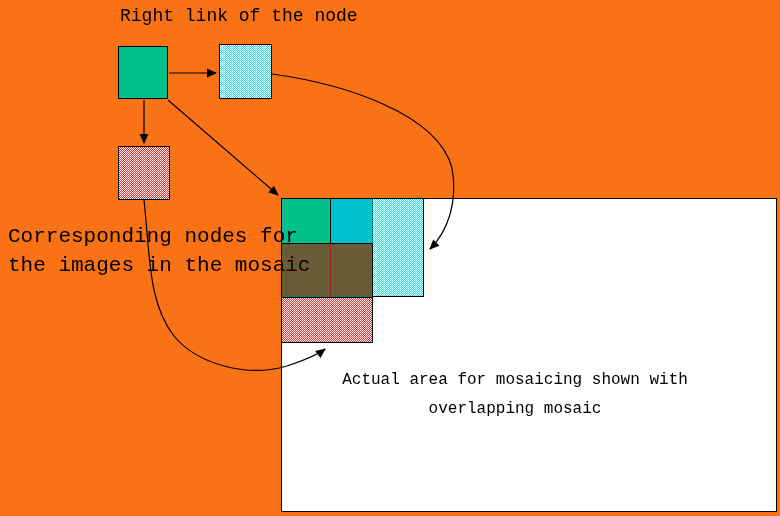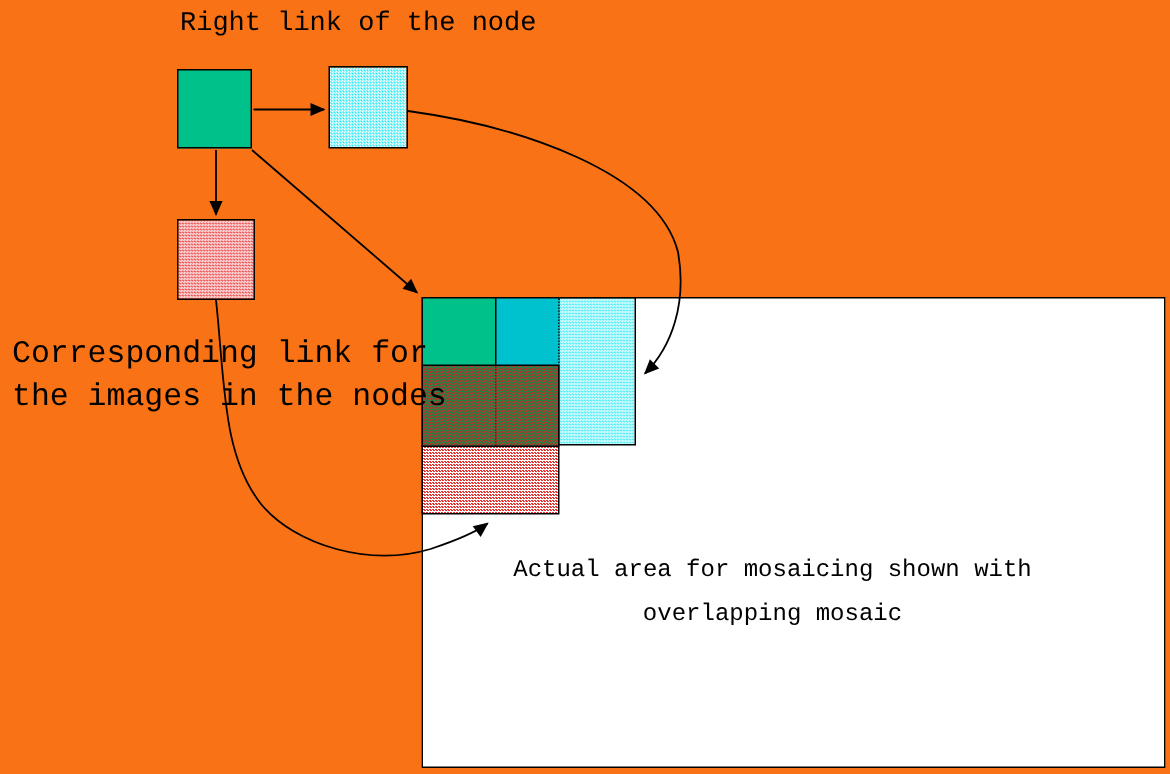--- a/index.html
+++ b/index.html
@@ -50,22 +50,22 @@
   <div class="bigrect"></div>
 
   <div class="region checker-cyan m-lightcyan"></div>
   <div class="region checker-brown m-brown"></div>
   <div class="region checker-red m-red"></div>
   <div class="region solid-green m-green"></div>
   <div class="region solid-cyan m-cyan"></div>
   <div class="m-divider"></div>
 
   <div class="txt leftlabel">
-    <div>Corresponding link for</div>
-    <div>the images in the nodes</div>
+    <div>Corresponding nodes for</div>
+    <div>the images in the mosaic</div>
   </div>
 
   <div class="txt arealabel">
     <div>Actual area for mosaicing shown with</div>
     <div>overlapping mosaic</div>
   </div>
 
   <svg class="overlay" viewBox="0 0 780 516">
     <defs>
       <marker id="arrow" viewBox="0 0 10 10" refX="9" refY="5" markerWidth="12" markerHeight="10" orient="auto" markerUnits="userSpaceOnUse">

